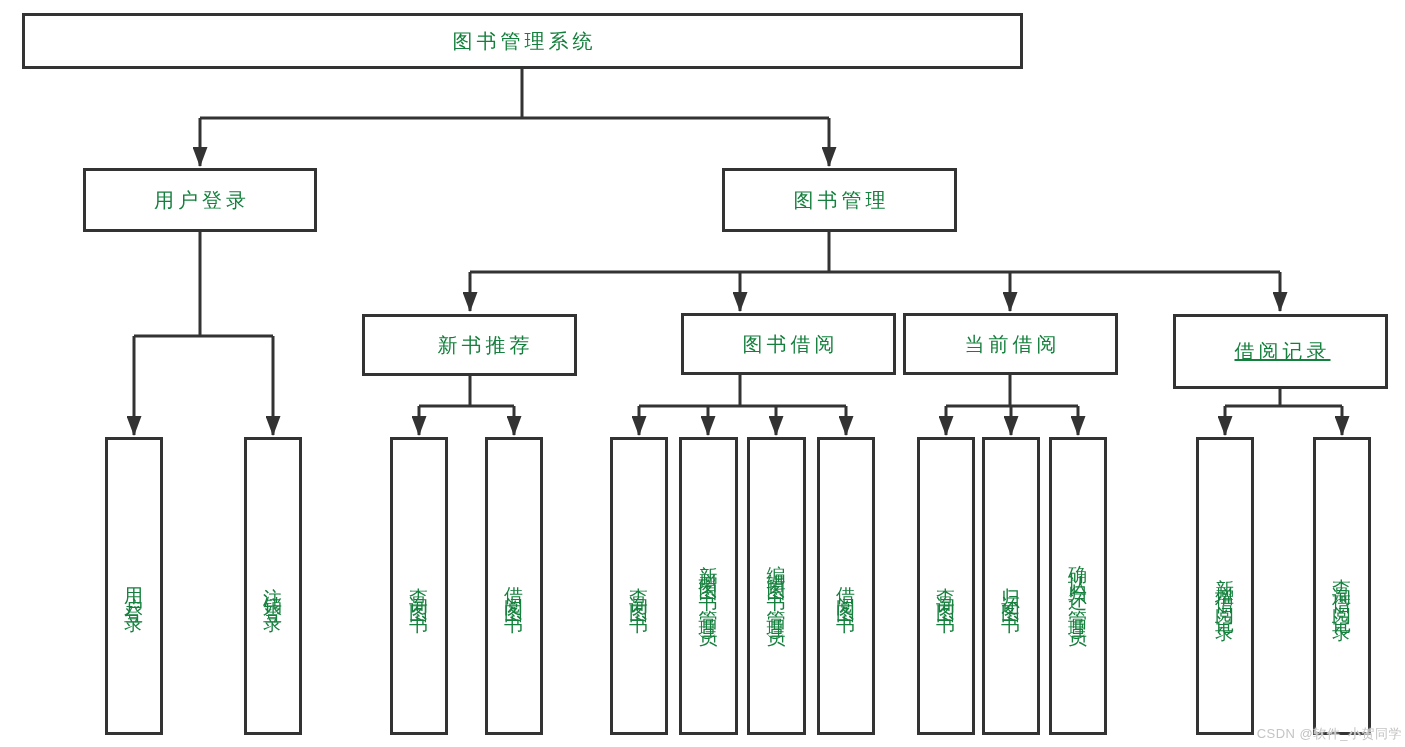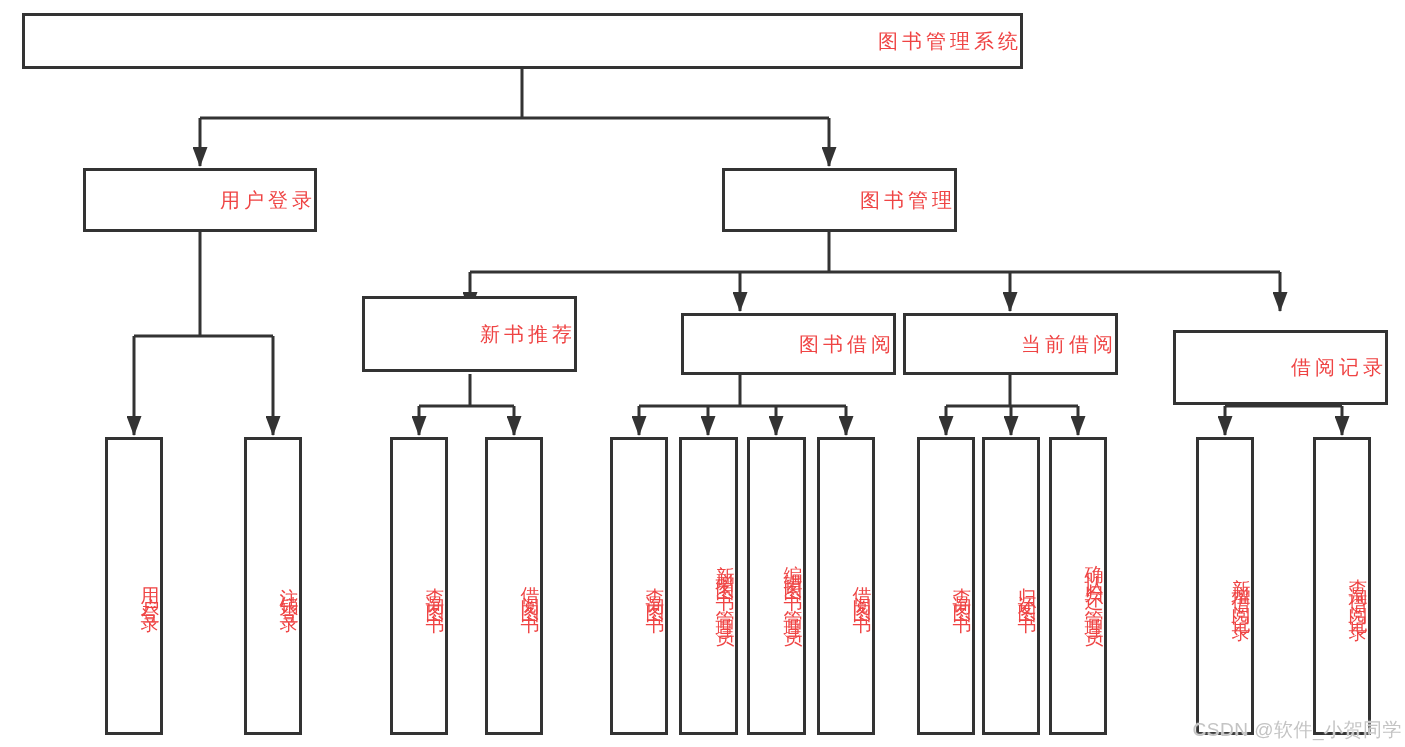--- a/index.html
+++ b/index.html
@@ -17,40 +17,40 @@
     left: 0; top: 0;
     width: 1405px; height: 747px;
   }
   .box {
     position: absolute;
     box-sizing: border-box;
     border: 3px solid #333333;
     background: #ffffff;
     display: flex;
     align-items: center;
-    justify-content: flex-end;
+    justify-content: center;
     font-size: 20px;
     letter-spacing: 4px;
-    color: #ef4444;
+    color: #15803d;
     white-space: nowrap;
   }
   .box .hlabel { transform: translateX(2px); }
   .leaf .vlabel {
     writing-mode: vertical-rl;
     text-orientation: mixed;
     font-size: 19px;
     letter-spacing: 9px;
     line-height: 1;
     transform: translateY(4px);
   }
   .watermark {
     position: absolute;
     right: 3px;
     bottom: 4px;
-    font-size: 19px;
+    font-size: 13px;
     letter-spacing: 0.5px;
     color: #c4c4c4;
     text-shadow: 0 0 2px #ffffff, 0 0 1px #ffffff;
     z-index: 10;
   }
 </style>
 </head>
 <body>
 
 <div class="canvas">
@@ -102,30 +102,30 @@
     <span class="hlabel">图书管理系统</span>
   </div>
 
   <div class="box" style="left:83px; top:168px; width:234px; height:64px;">
     <span class="hlabel">用户登录</span>
   </div>
   <div class="box" style="left:712px; top:168px; width:235px; height:64px;margin-left:10px;">
     <span class="hlabel">图书管理</span>
   </div>
 
-  <div class="box" style="left:362px; top:296px; width:215px; height:76px;padding-left:28px;">
+  <div class="box" style="left:362px; top:314px; width:215px; height:62px;padding-left:28px;">
     <span class="hlabel">新书推荐</span>
   </div>
   <div class="box" style="left:633px; top:313px; width:215px; height:62px;margin-left:48px;">
     <span class="hlabel">图书借阅</span>
   </div>
   <div class="box" style="left:903px; top:313px; width:215px; height:62px;">
     <span class="hlabel">当前借阅</span>
   </div>
-  <div class="box" style="left:1173px; top:330px; width:215px; height:75px;">
+  <div class="box" style="left:1173px; top:314px; width:215px; height:75px;text-decoration:underline;">
     <span class="hlabel">借阅记录</span>
   </div>
 
   <div class="box leaf" style="left:105px; top:437px; width:58px; height:298px;">
     <span class="vlabel">用户登录</span>
   </div>
   <div class="box leaf" style="left:244px; top:437px; width:58px; height:298px;">
     <span class="vlabel">注销登录</span>
   </div>
 

